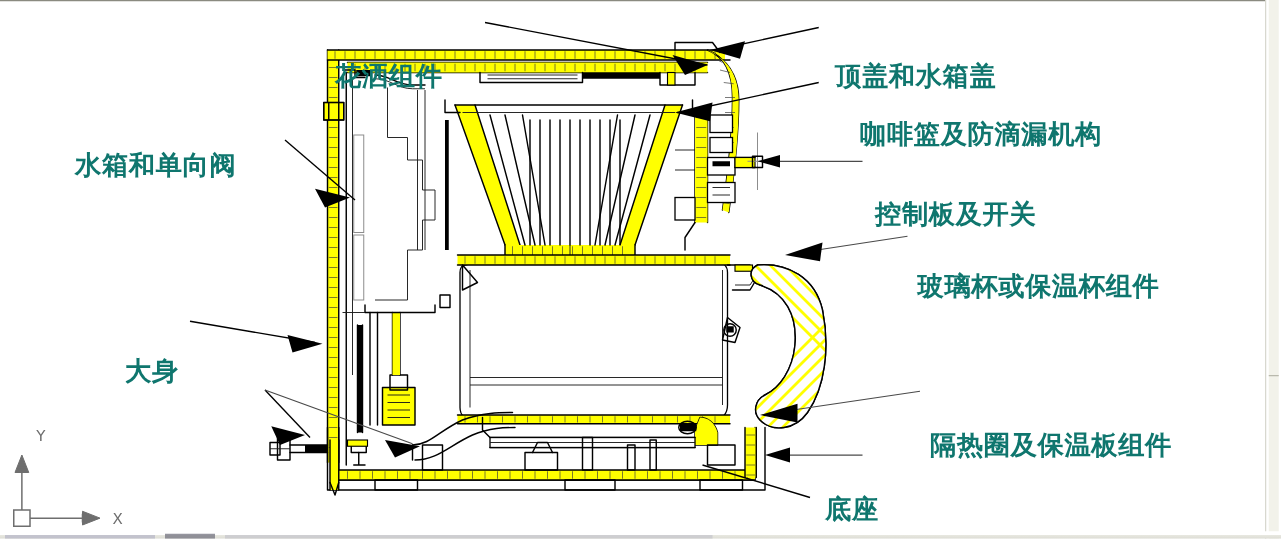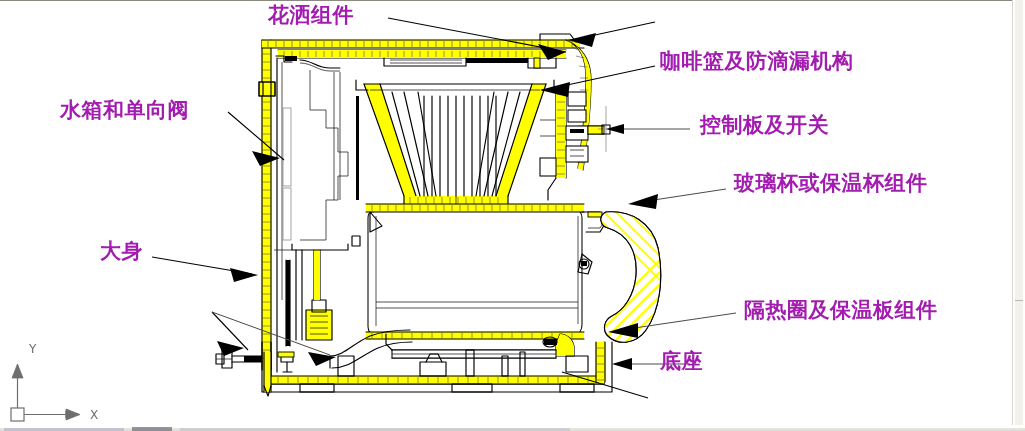--- a/index.html
+++ b/index.html
@@ -18,24 +18,25 @@
 
   
   .taskbar-sliver{position:absolute;left:0;bottom:0;width:1025px;height:6px;
     background:linear-gradient(to bottom,#ffffff 0%,#ffffff 45%,#e9e9e2 46%,#dcdcd4 100%);}
   .taskbar-sliver .tb-a{position:absolute;left:4px;bottom:0px;width:120px;height:3px;background:#b8b8c8;opacity:.75;}
   .taskbar-sliver .tb-b{position:absolute;left:132px;bottom:0px;width:40px;height:4px;background:#7a7a86;opacity:.8;}
   .taskbar-sliver .tb-c{position:absolute;left:180px;bottom:0px;width:390px;height:3px;background:#c4c4cc;opacity:.7;}
 
   
   .lbl{
-    position:absolute;white-space:nowrap;color:#a21caf;
+    position:absolute;white-space:nowrap;color:#0f766e;
     font-family:"DejaVu Sans","Liberation Sans",sans-serif;
     font-weight:700;font-size:21px;line-height:1;
     letter-spacing:.5px;
+    margin-top:46px;
   }
 
   
   svg.layer{position:absolute;left:0;top:0;width:1025px;height:431px;overflow:visible;}
   .leader{stroke:#000;stroke-width:1.1;fill:none;}
   .leader-thin{stroke:#4a4a4a;stroke-width:1;fill:none;}
   .arrow{fill:#000;stroke:none;}
 
   
   .cad-out{fill:none;stroke:#000000;stroke-width:1.15;stroke-linejoin:round;stroke-linecap:round;}
@@ -352,24 +353,25 @@
       <path class="leader-thin" d="M690 364 L618 364"></path>
       <polygon class="arrow" points="612,364 632,358 632,370"></polygon>
     </g>
 
     <g>
       <path class="leader" d="M648 398 L562 372"></path>
     </g>
   </svg>
 
   <div class="lbl" style="left:268px;top:5px;">花洒组件</div>
-  <div class="lbl" style="left:660px;top:51px;">咖啡篮及防滴漏机构</div>
+  <div class="lbl" style="left:668px;top:5px;">顶盖和水箱盖</div>
+  <div class="lbl" style="left:688px;top:51px;">咖啡篮及防滴漏机构</div>
   <div class="lbl" style="left:700px;top:115px;text-align:right;">控制板及开关</div>
   <div class="lbl" style="left:734px;top:173px;">玻璃杯或保温杯组件</div>
-  <div class="lbl" style="left:60px;top:100px;">水箱和单向阀</div>
+  <div class="lbl" style="left:60px;top:76px;">水箱和单向阀</div>
   <div class="lbl" style="left:100px;top:241px;">大身</div>
   <div class="lbl" style="left:744px;top:300px;">隔热圈及保温板组件</div>
   <div class="lbl" style="left:660px;top:351px;font-family:Liberation Serif, serif;">底座</div>
 
   <svg class="layer ucs" viewBox="0 0 1025 431">
     <g>
       <rect x="11" y="408" width="13" height="13"></rect>
     </g>
     <g>
       <line x1="17.5" y1="408" x2="17.5" y2="370"></line>

